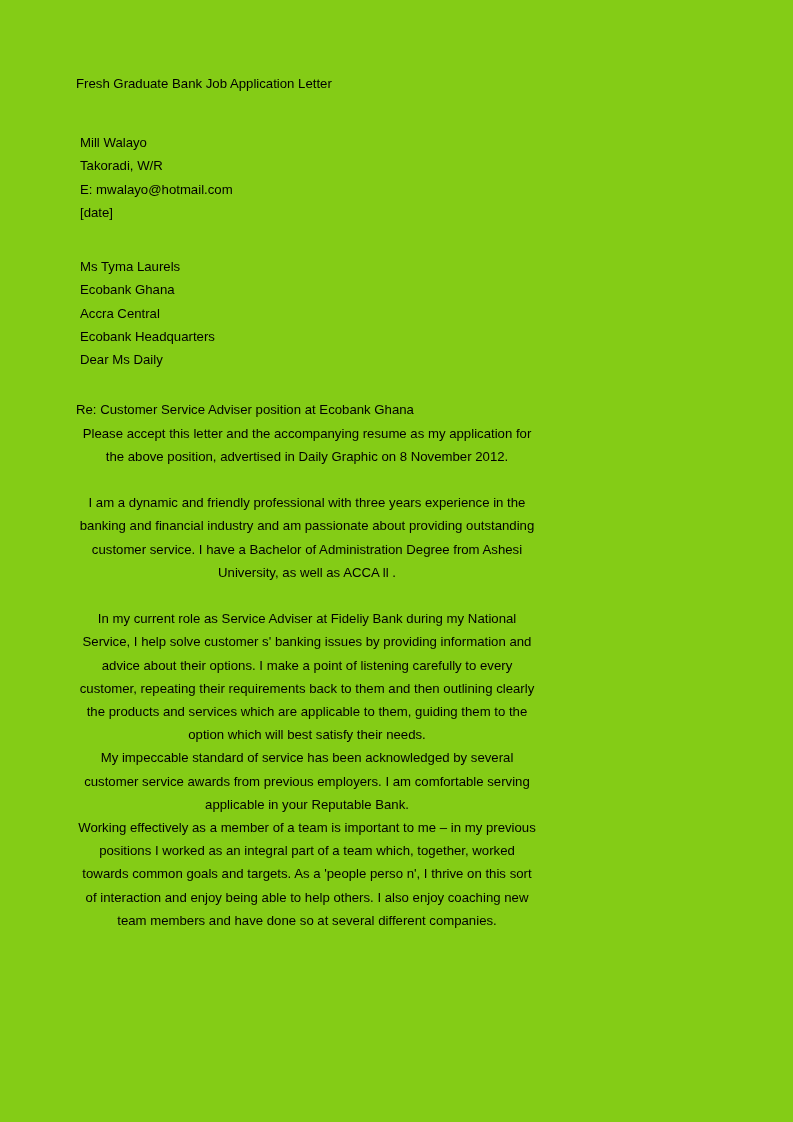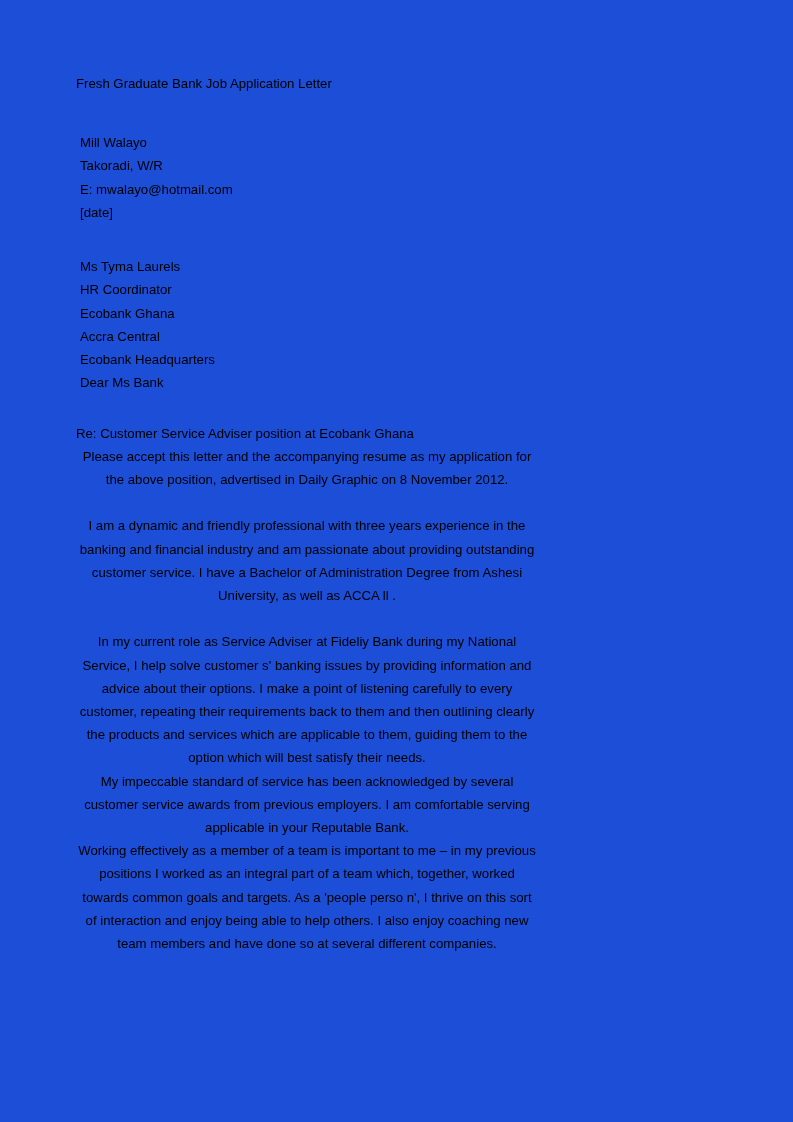--- a/index.html
+++ b/index.html
@@ -13,21 +13,21 @@
     height: 1122px;
     overflow: hidden;
     font-family: "Liberation Sans", sans-serif;
     color: #000000;
     -webkit-font-smoothing: none;
   }
   #page {
     position: relative;
     width: 793px;
     height: 1122px;
-    background: #1d4ed8;
+    background: #84cc16;
     box-sizing: border-box;
   }
   .content {
     position: absolute;
     left: 76px;
     top: 72px;
     width: 462px;
   }
   .line {
     font-size: 13.2px;
@@ -71,25 +71,24 @@
       <div class="line">Mill Walayo</div>
       <div class="line">Takoradi, W/R</div>
       <div class="line">E: mwalayo@hotmail.com</div>
       <div class="line">[date]</div>
     </div>
 
     <div class="gap-3"></div>
 
     <div class="block">
       <div class="line">Ms Tyma Laurels</div>
-      <div class="line">HR Coordinator</div>
       <div class="line">Ecobank Ghana</div>
       <div class="line">Accra Central</div>
       <div class="line">Ecobank Headquarters</div>
-      <div class="line">Dear Ms Bank</div>
+      <div class="line">Dear Ms Daily</div>
     </div>
 
     <div class="gap-4"></div>
 
     <div class="line">Re: Customer Service Adviser position at Ecobank Ghana</div>
     <div class="para">Please accept this letter and the accompanying resume as my application for the above position, advertised in Daily Graphic on 8 November 2012.</div>
 
     <div class="gap-5"></div>
 
     <div class="para">I am a dynamic and friendly professional with three years experience in the banking and financial industry and am passionate about providing outstanding customer service. I have a Bachelor of Administration Degree from Ashesi University, as well as ACCA ll .</div>

